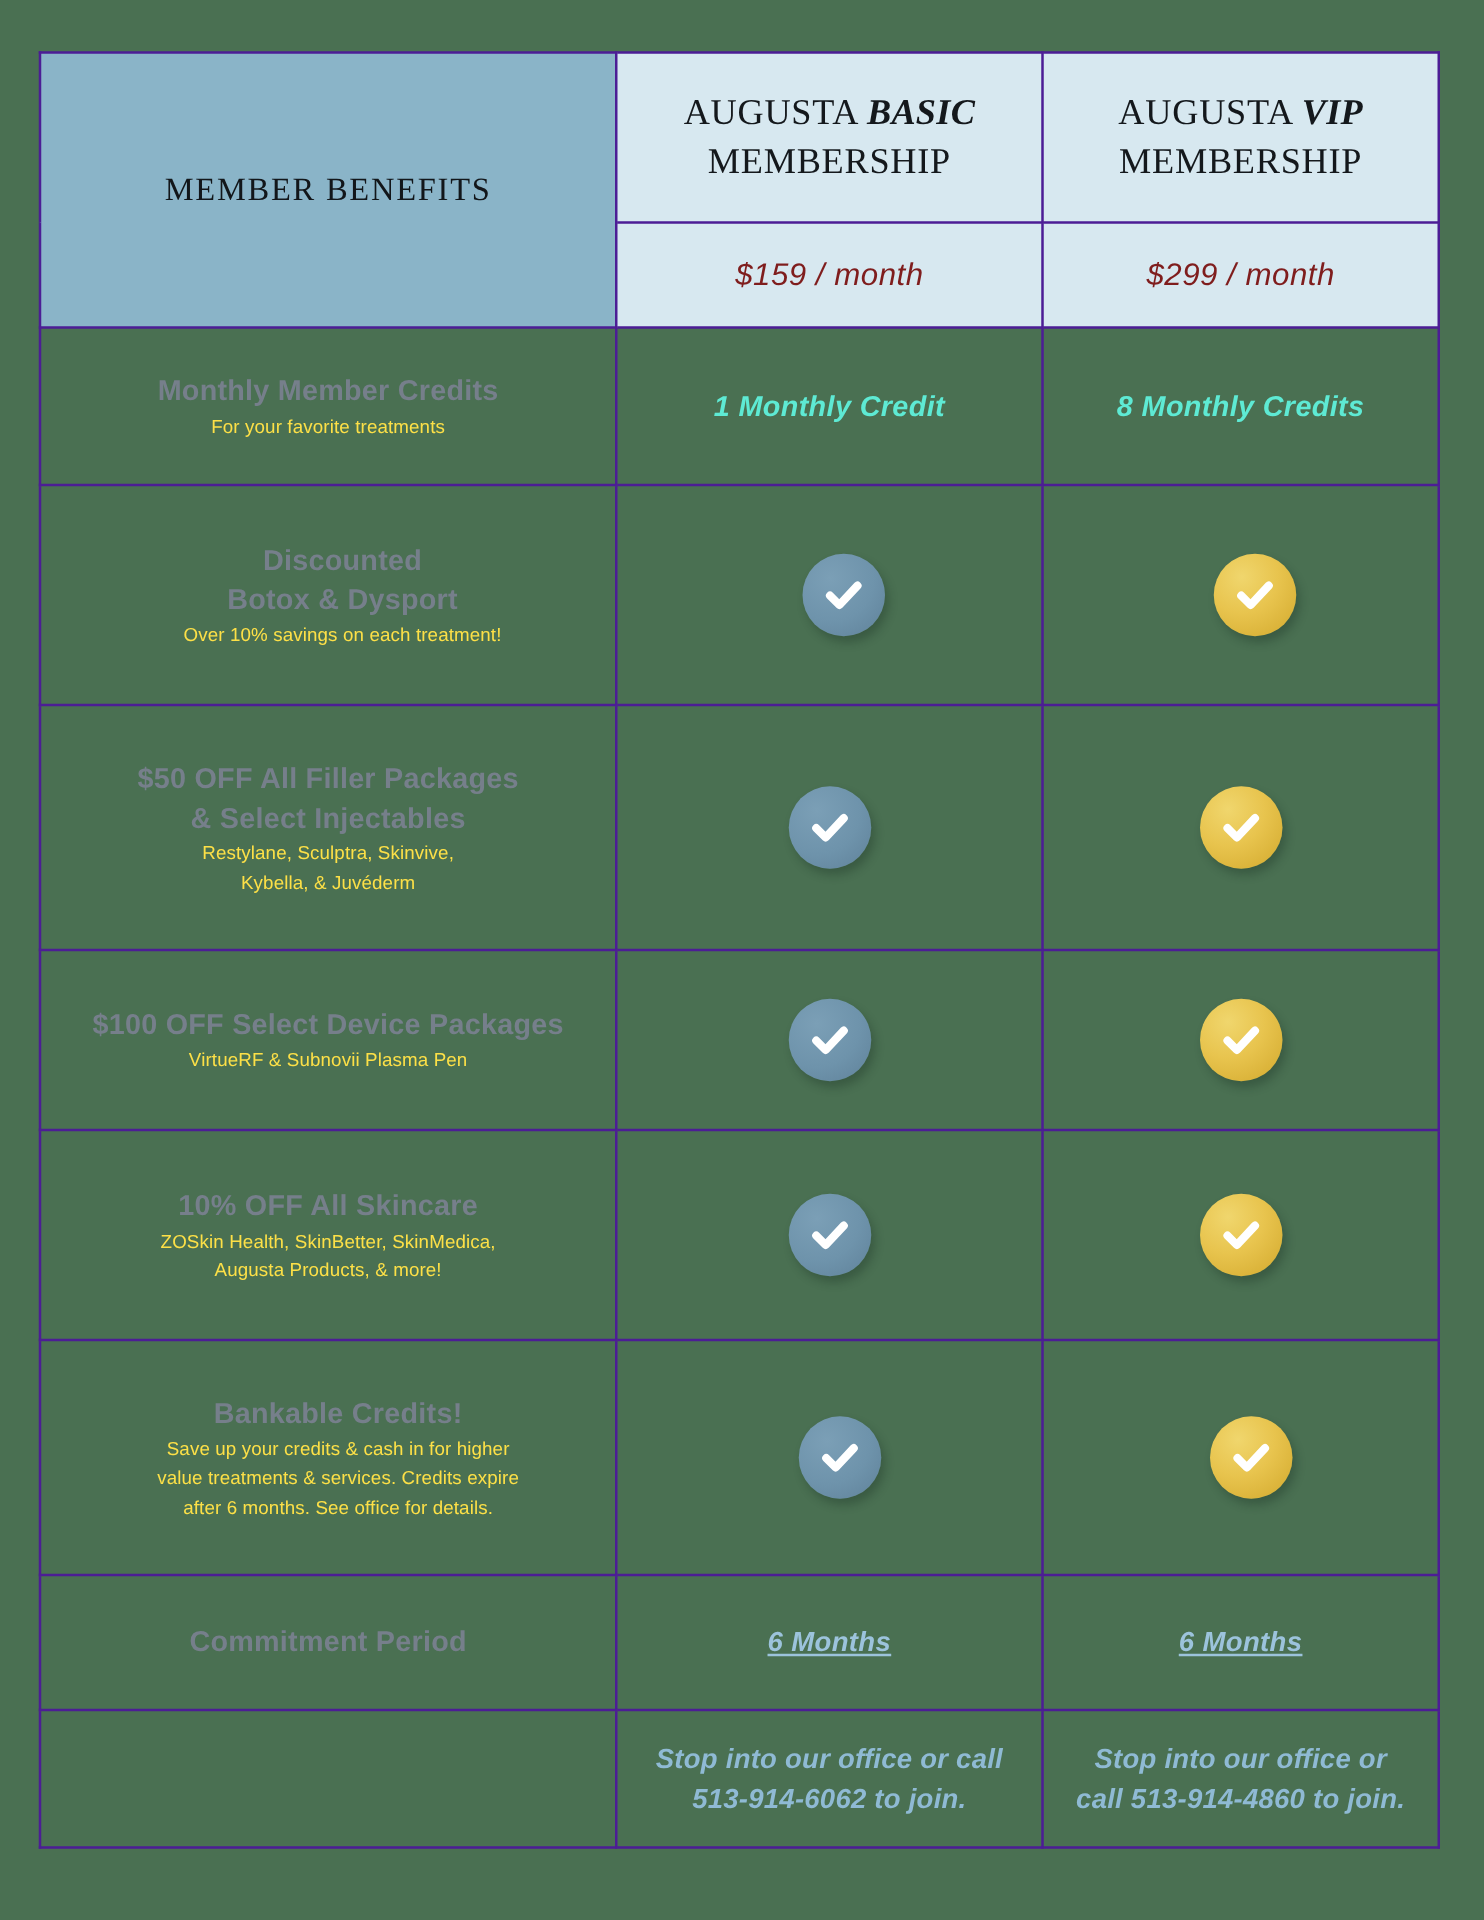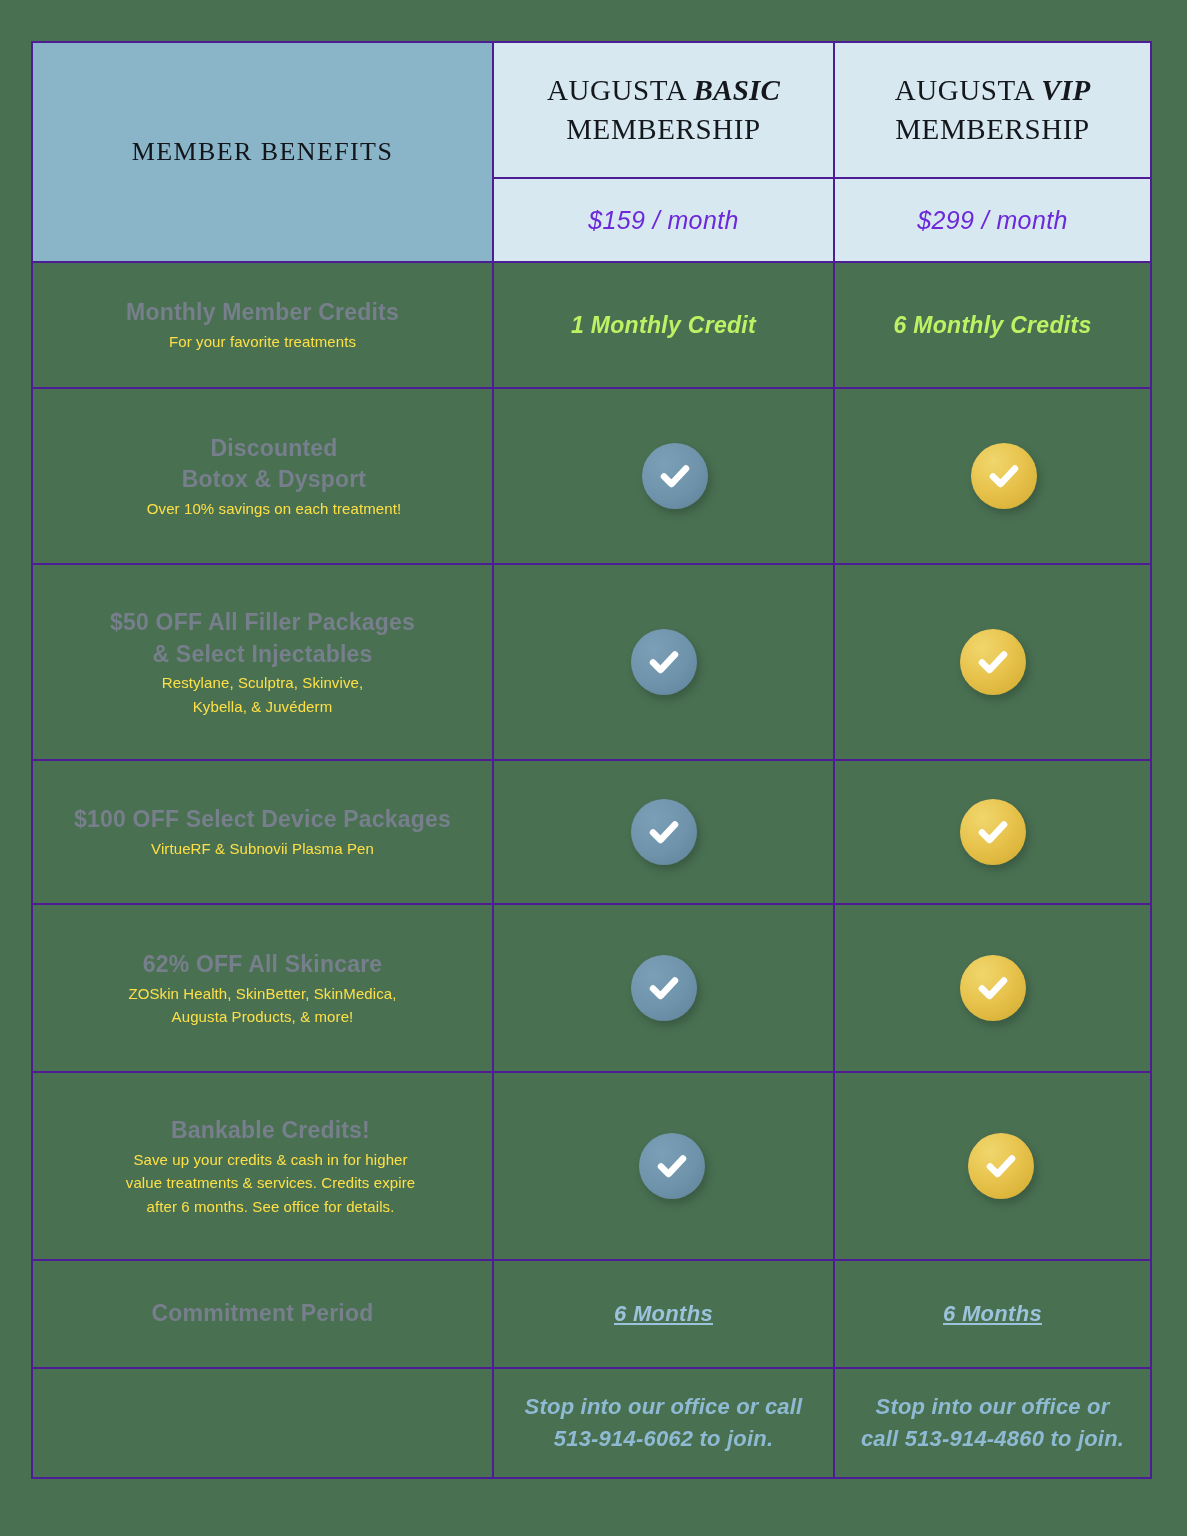--- a/index.html
+++ b/index.html
@@ -64,21 +64,21 @@
     font-style: italic;
     letter-spacing: 0.2px;
   }
 
   .hdr-price {
     background: #d7e8f0;
     height: 82px;
     font-family: "Liberation Sans", sans-serif;
     font-style: italic;
     font-size: 25px;
-    color: #6d28d9;
+    color: #7f1d1d;
     letter-spacing: 0.4px;
   }
 
   
   .benefit {
     padding: 16px 26px;
     line-height: 1.33;
   }
   .benefit .b-title {
     font-weight: bold;
@@ -94,21 +94,21 @@
     line-height: 1.42;
     margin-top: 2px;
     letter-spacing: 0.1px;
   }
 
   
   .value-credit {
     font-weight: bold;
     font-style: italic;
     font-size: 23px;
-    color: #bef264;
+    color: #5eead4;
     letter-spacing: 0.3px;
   }
   .value-term {
     font-weight: bold;
     font-style: italic;
     font-size: 22px;
     color: #9cc3dc;
     letter-spacing: 0.3px;
     text-decoration: underline;
   }
@@ -193,21 +193,21 @@
         <td class="hdr-price">$159 / month</td>
         <td class="hdr-price">$299 / month</td>
       </tr>
 
       <tr class="row-credits">
         <td class="benefit">
           <div class="b-title">Monthly Member Credits</div>
           <div class="b-sub">For  your favorite treatments</div>
         </td>
         <td class="value-credit">1 Monthly Credit</td>
-        <td class="value-credit">6 Monthly Credits</td>
+        <td class="value-credit">8 Monthly Credits</td>
       </tr>
 
       <tr class="row-botox">
         <td class="benefit">
           <div class="b-title">Discounted</div>
           <div class="b-title">Botox &amp; Dysport</div>
           <div class="b-sub">Over 10% savings on each treatment!</div>
         </td>
         <td>
           <span class="check blue">
@@ -264,21 +264,21 @@
           <span class="check gold">
             <svg viewBox="0 0 40 40">
                 <path d="M9 20.5 L16.5 28 L31 12.5" fill="none" stroke="#ffffff" stroke-width="6.5" stroke-linecap="round" stroke-linejoin="round"></path>
               </svg>
           </span>
         </td>
       </tr>
 
       <tr class="row-skin">
         <td class="benefit">
-          <div class="b-title">62% OFF All Skincare</div>
+          <div class="b-title">10% OFF All Skincare</div>
           <div class="b-sub">ZOSkin Health, SkinBetter, SkinMedica,</div>
           <div class="b-sub">Augusta Products, &amp; more!</div>
         </td>
         <td>
           <span class="check blue">
             <svg viewBox="0 0 40 40">
                 <path d="M9 20.5 L16.5 28 L31 12.5" fill="none" stroke="#ffffff" stroke-width="6.5" stroke-linecap="round" stroke-linejoin="round"></path>
               </svg>
           </span>
         </td>

